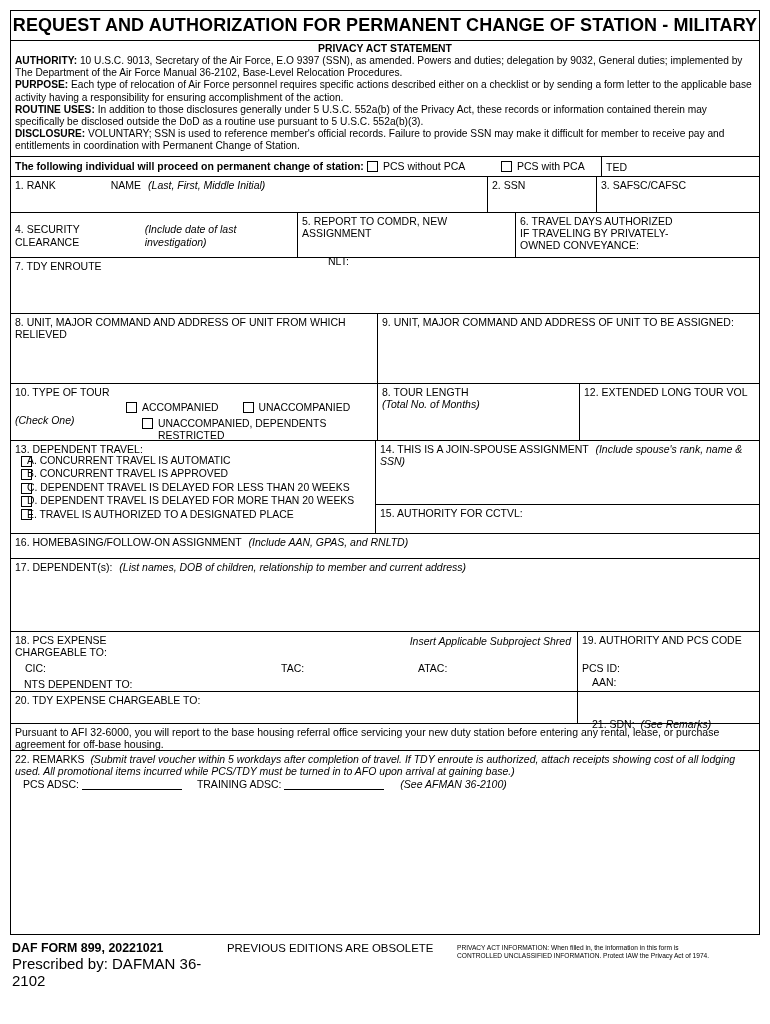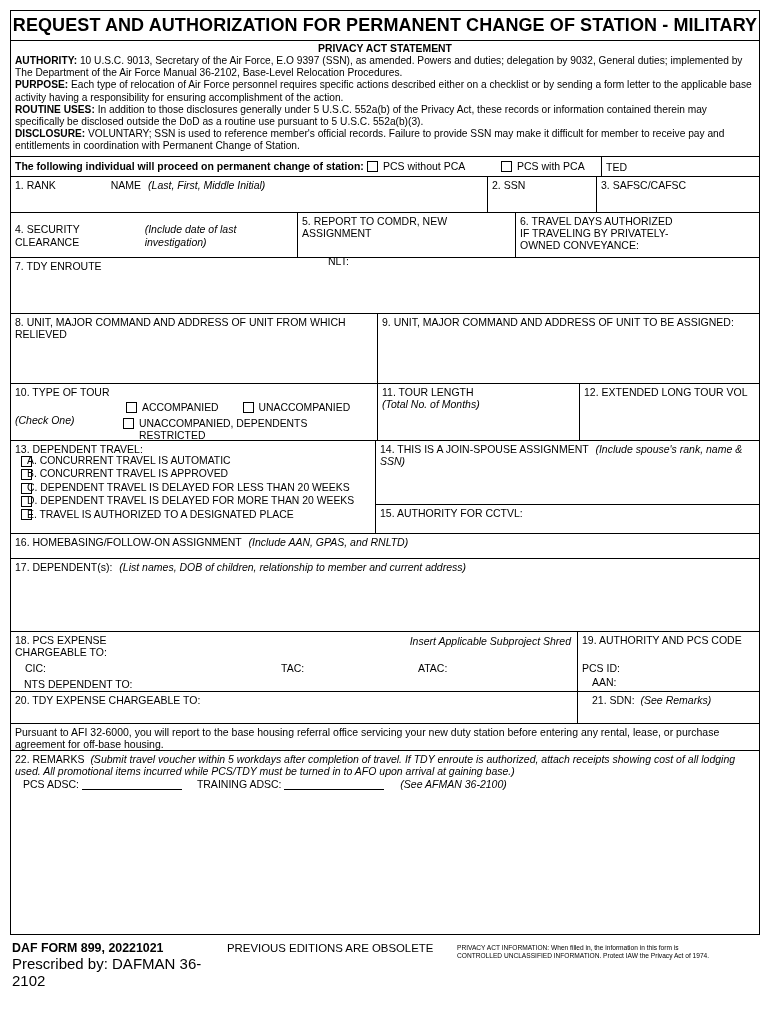--- a/index.html
+++ b/index.html
@@ -220,32 +220,32 @@
         <div style="position:absolute; left:115px; top:18px; display:flex; gap:24px;">
           <div class="tour-opt">
             <span class="chk"></span>
             <span>ACCOMPANIED</span>
           </div>
           <div class="tour-opt">
             <span class="chk"></span>
             <span>UNACCOMPANIED</span>
           </div>
         </div>
-        <div style="position:absolute; left:112px; top:34px;">
+        <div style="position:absolute; left:131px; top:34px;">
           <div class="tour-opt">
             <span class="chk"></span>
             <span>
               <span>UNACCOMPANIED, DEPENDENTS</span><br>
               <span>RESTRICTED</span>
             </span>
           </div>
         </div>
       </div>
       <div class="cell vb" style="width:202px;">
-        <div>11. TOUR LENGTH</div>
+        <div>8. TOUR LENGTH</div>
         <div class="ital">(Total No. of Months)</div>
       </div>
       <div class="cell" style="flex:1;">
         <span>12. EXTENDED LONG TOUR VOL</span>
       </div>
     </div>
 
     <div class="row r-dep">
       <div class="cell vb" style="width:365px;">
         <div>13. DEPENDENT TRAVEL:</div>
@@ -309,21 +309,21 @@
         <div>19. AUTHORITY AND PCS CODE</div>
         <div style="margin-top:16px;">PCS ID:</div>
         <div style="margin-top:2px; margin-left:10px;">AAN:</div>
       </div>
     </div>
 
     <div class="row r-tdyexp">
       <div class="cell vb" style="width:567px;">
         <span>20. TDY  EXPENSE CHARGEABLE TO:</span>
       </div>
-      <div class="cell" style="flex:1;">
+      <div class="cell" style="flex:1;margin-top:24px;">
         <span style="margin-left:10px;">21. SDN:</span>
         <span class="ital" style="margin-left:3px;">(See Remarks)</span>
       </div>
     </div>
 
     <div class="row r-afi">
       <div class="cell" style="flex:1; line-height:12.6px;">Pursuant to AFI 32-6000, you will report to the base housing referral office servicing your new duty station before entering any rental, lease, or purchase agreement for off-base housing.</div>
     </div>
 
     <div class="row r-rem last">

